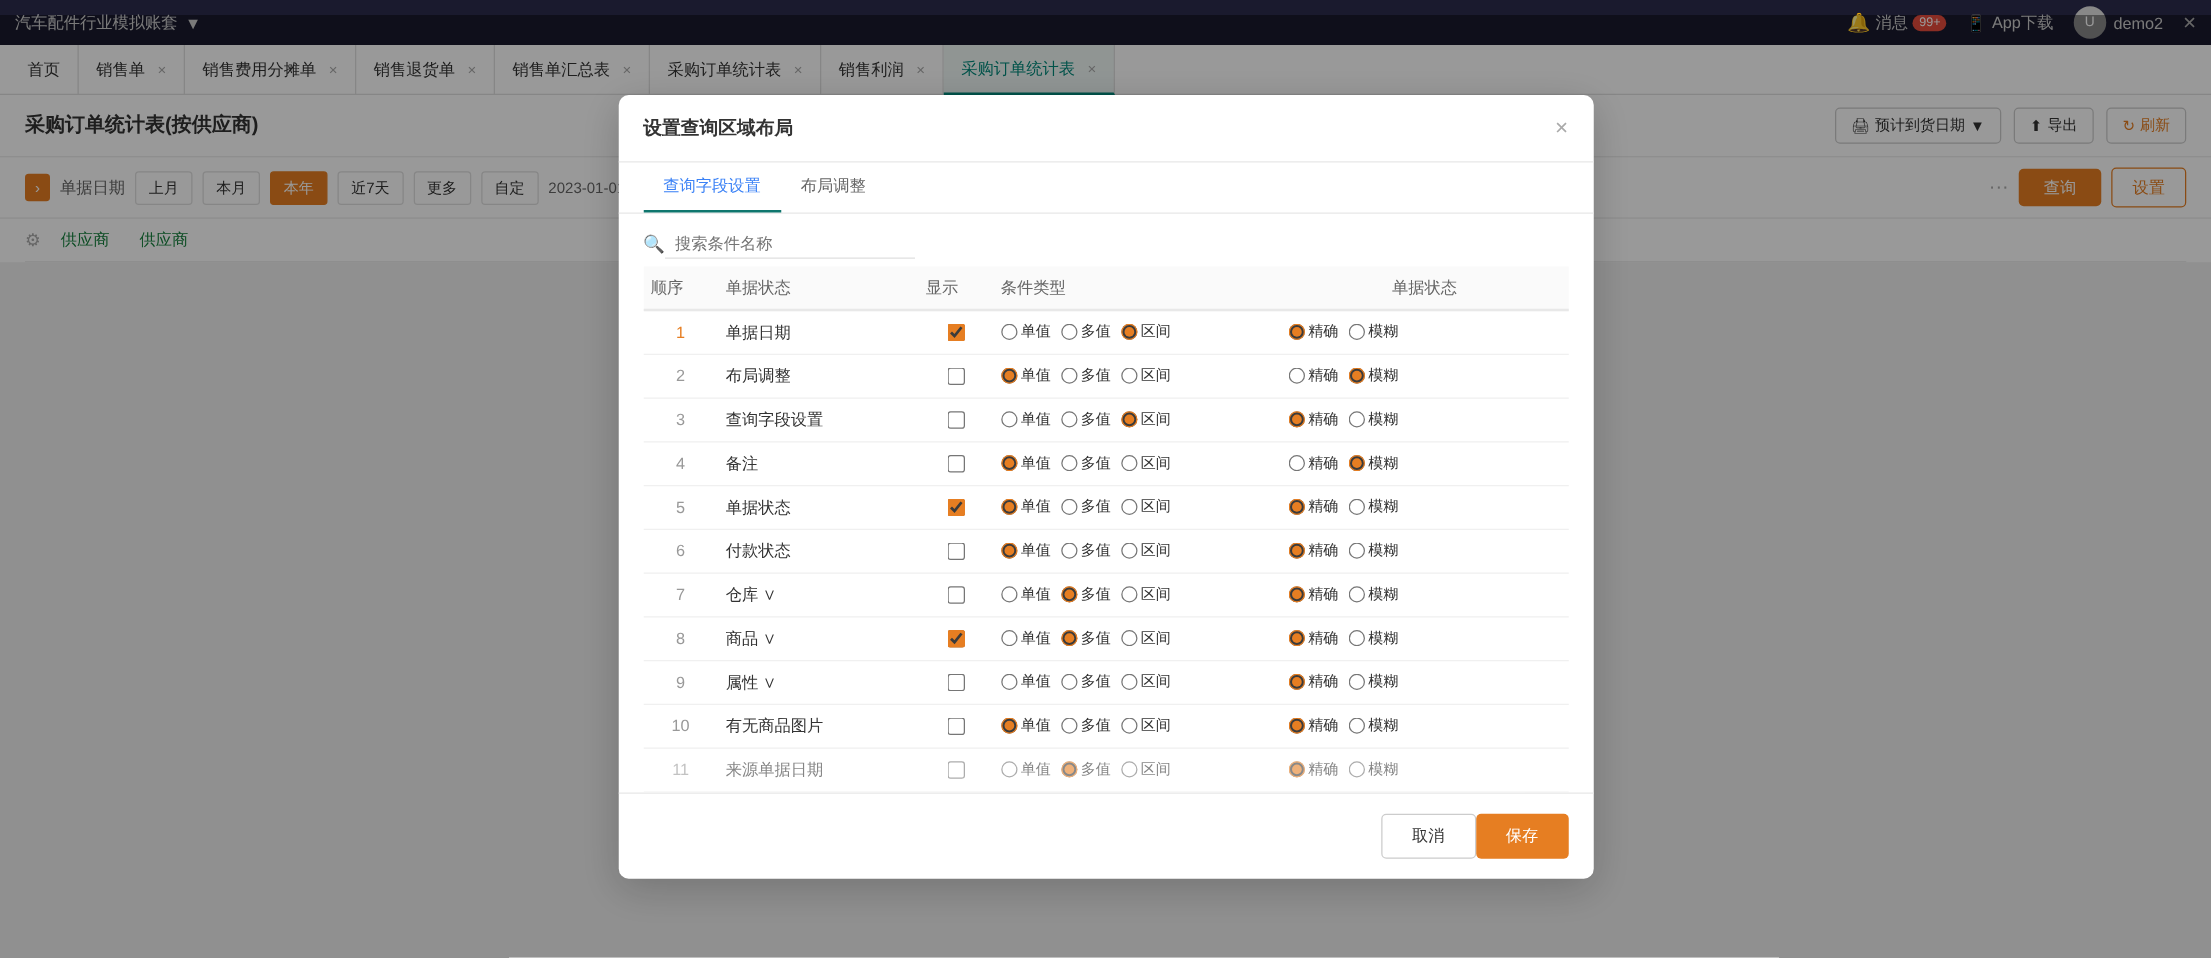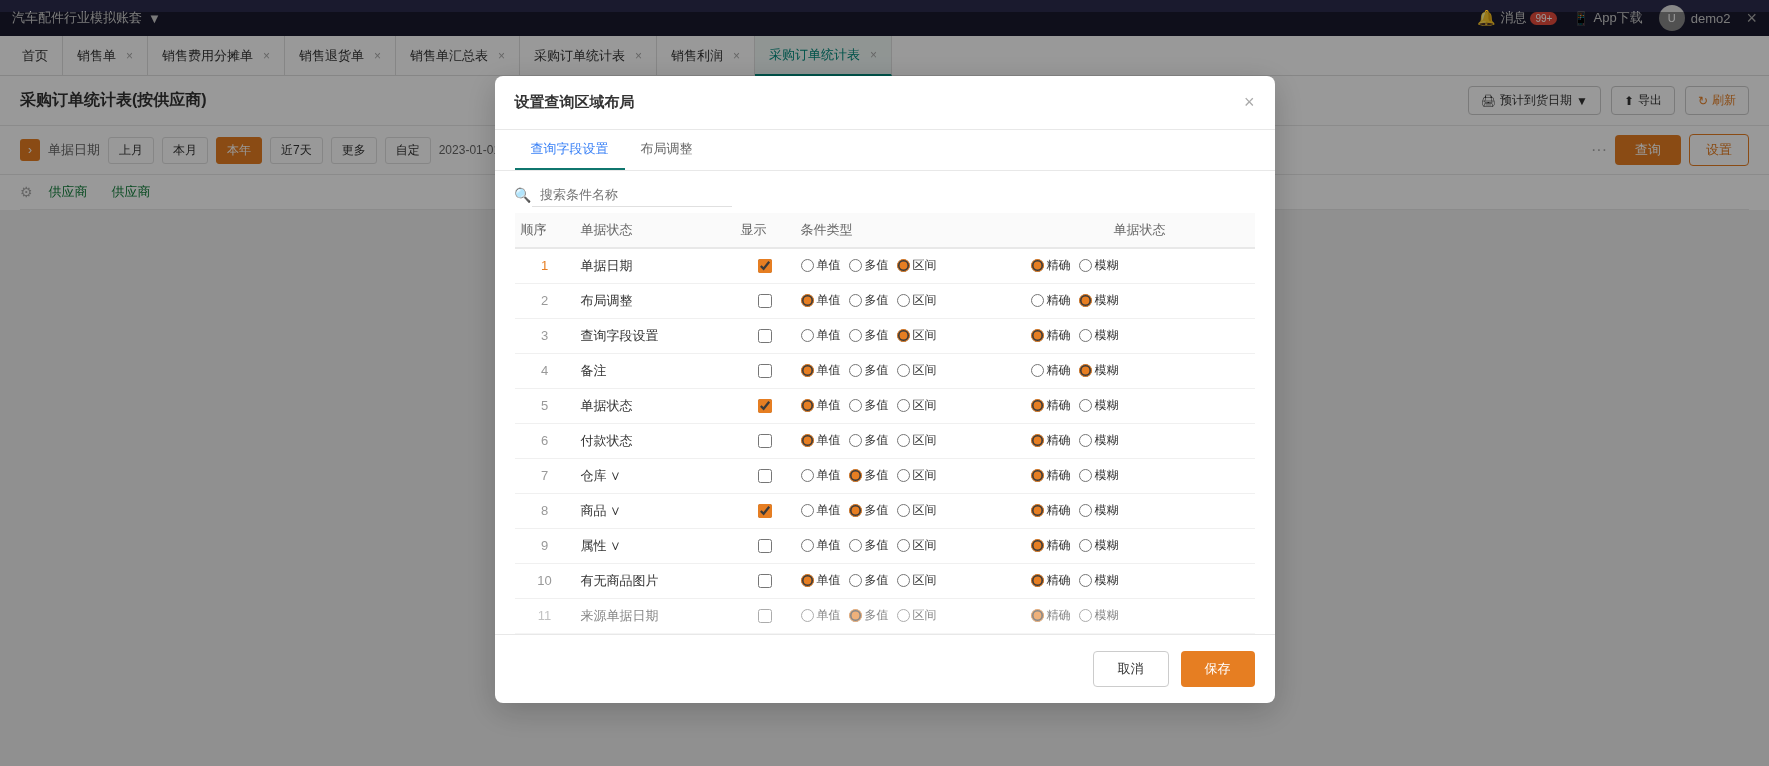--- a/index.html
+++ b/index.html
@@ -201,21 +201,21 @@
 
     
     .modal-table::-webkit-scrollbar { width: 6px; }
     .modal-table::-webkit-scrollbar-thumb { background: #ccc; border-radius: 3px; }
 
     
     .modal-footer {
       padding: 16px 20px;
       display: flex;
       justify-content: flex-end;
-      gap: 12px;
+      gap: 0;
       border-top: 1px solid #e8e8e8;
     }
     .btn-cancel {
       padding: 8px 24px;
       border: 1px solid #ccc;
       background: #fff;
       border-radius: 4px;
       cursor: pointer;
       font-size: 13px;
       color: #333;

